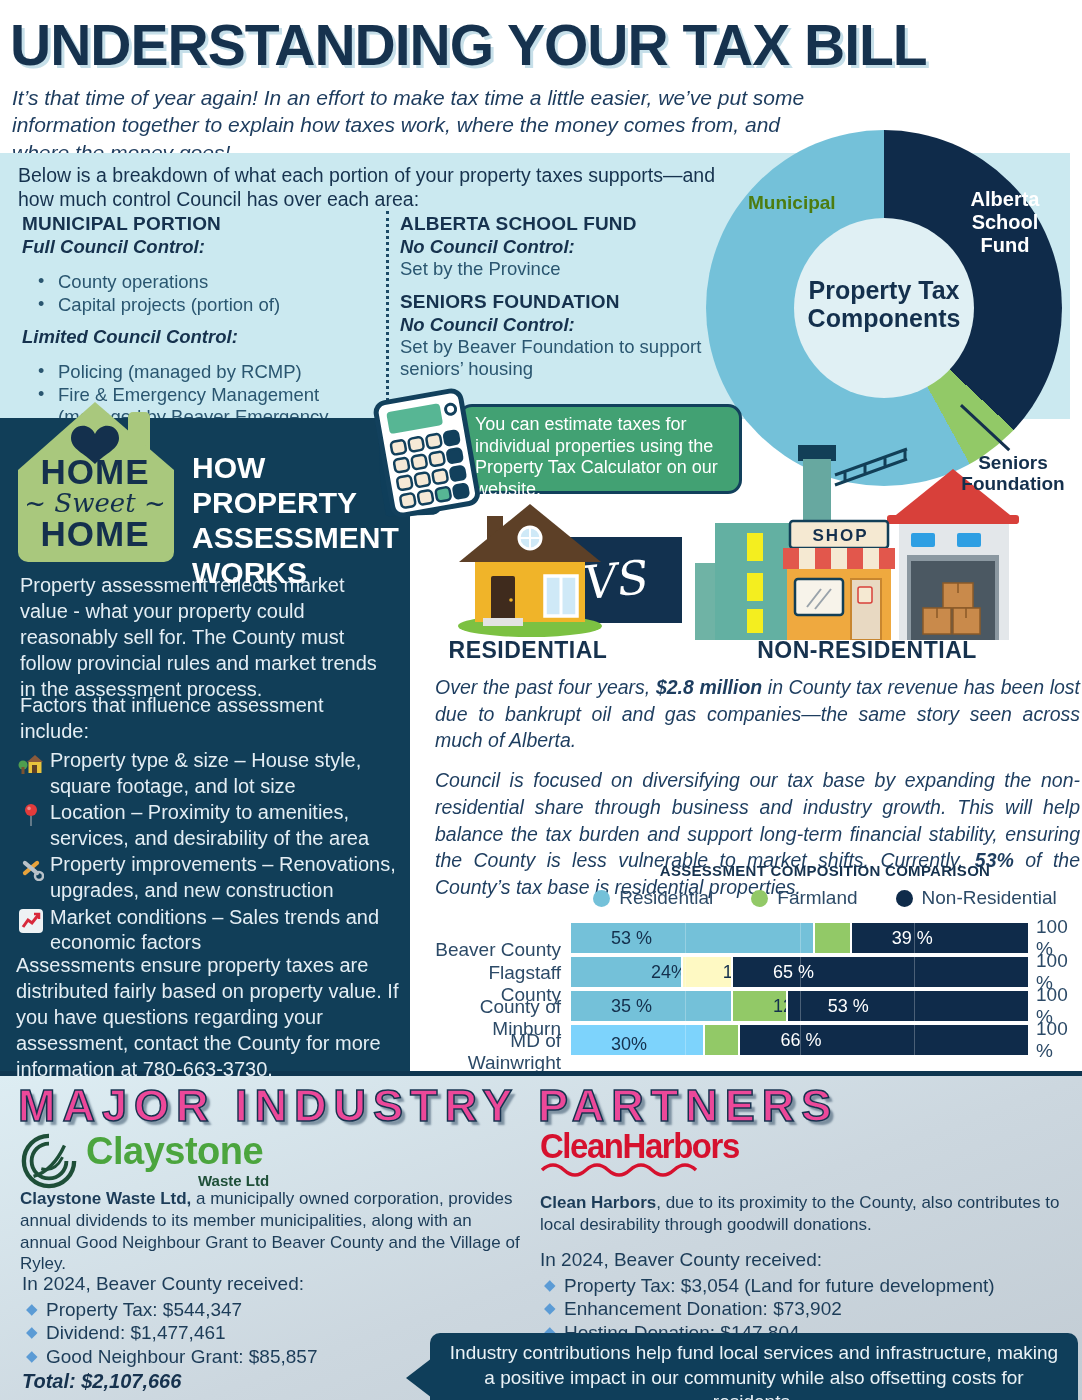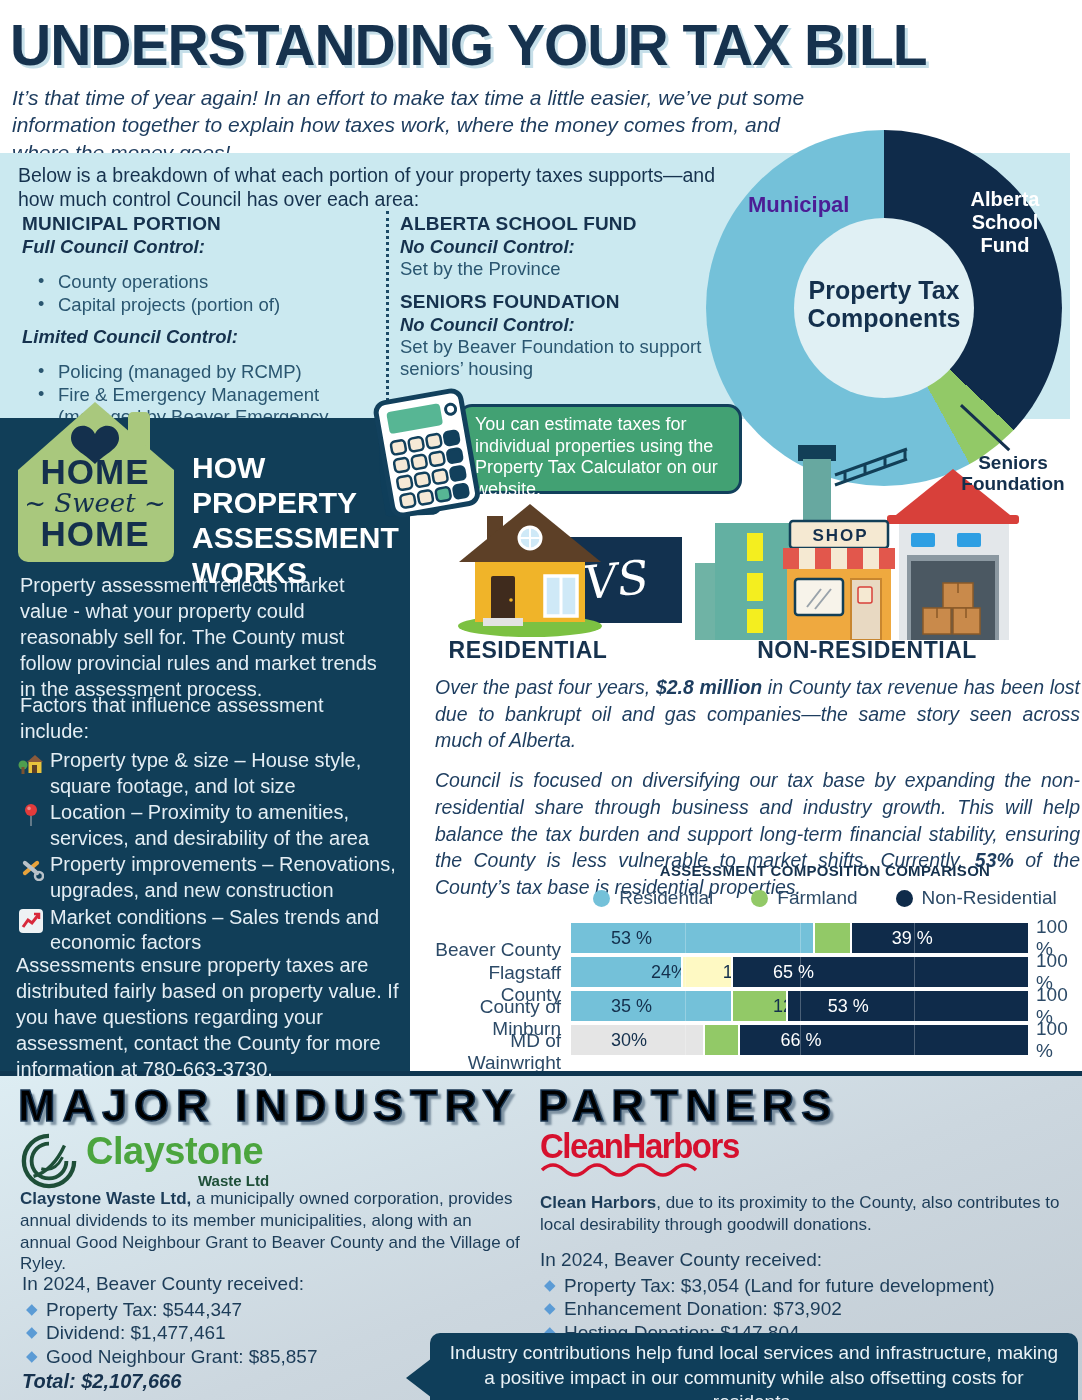--- a/index.html
+++ b/index.html
@@ -30,21 +30,21 @@
   .dots .bullet::before { content:"•"; }
   .diamonds .bullet::before { content:"◆"; color:#5b9bd5; font-size:15px; }
   .li-text { flex:1; font-size:18.5px; color:#2a5670; }
 
   
   .donut-wrap { position:absolute; left:706px; top:130px; width:356px; height:356px; z-index:4; }
   .donut { position:absolute; inset:0; border-radius:50%; }
   .donut-hole { position:absolute; left:88px; top:88px; width:180px; height:180px; border-radius:50%; background:#e0f0f4; }
   .donut-center-title { position:absolute; left:68px; top:146px; width:220px; text-align:center;
     font-size:25px; font-weight:800; color:#14304d; line-height:1.12; }
-  .donut-lbl-municipal { position:absolute; left:42px; top:62px; font-size:22px; font-weight:800; color:#4c1d95; }
+  .donut-lbl-municipal { position:absolute; left:42px; top:62px; font-size:19px; font-weight:800; color:#4d7c0f; }
   .donut-lbl-school { position:absolute; left:240px; top:58px; width:118px; text-align:center;
     font-size:20px; font-weight:800; color:#ffffff; line-height:1.15; }
   .seniors-label { position:absolute; left:938px; top:453px; width:150px; text-align:center;
     font-size:19px; font-weight:800; color:#14304d; line-height:1.1; z-index:6; }
   .seniors-line { position:absolute; left:962px; top:404px; width:66px; height:2.5px; background:#14304d;
     transform:rotate(43deg); transform-origin:0 0; z-index:6; }
 
   
   .callout-box { position:absolute; left:458px; top:404px; width:284px; height:90px; background:#42a173;
     border:3px solid #12405c; border-radius:14px; padding:7px 14px; z-index:6;
@@ -102,21 +102,21 @@
   .bar-seg + .bar-seg { border-left:2px solid #ffffff; }
   .seg-label { padding-left:7px; font-size:18px; white-space:nowrap; }
   .grid-line { position:absolute; top:0; bottom:0; width:1px; background:rgba(255,255,255,.25); }
   .bar-total { width:54px; padding-left:8px; font-size:19px; color:#2c4a67; }
 
   
   .section-rule { position:absolute; left:0; top:1071px; width:1082px; height:5px; background:#0f3650; z-index:2; }
   .partners-bg { position:absolute; left:0; top:1076px; width:1082px; height:324px;
     background:linear-gradient(160deg,#ddedf3 0%,#ccd7df 55%,#c2ccd4 100%); }
   .partners-heading { position:absolute; left:18px; top:1080px; font-size:45px; font-weight:800; letter-spacing:7px;
-    color:#000000; -webkit-text-stroke:1.5px #16324e; text-shadow:4px 4px 2px rgba(22,50,78,.45); white-space:nowrap; }
+    color:#ec4899; -webkit-text-stroke:1.5px #16324e; text-shadow:4px 4px 2px rgba(22,50,78,.45); white-space:nowrap; }
   .claystone-logo { position:absolute; left:20px; top:1132px; display:flex; align-items:flex-start; }
   .claystone-name { margin-left:8px; font-size:38px; font-weight:800; color:#4ba53e; letter-spacing:-.5px; line-height:1; }
   .claystone-sub { position:absolute; left:198px; top:1172px; font-size:15px; font-weight:700; color:#1e4f38; }
   .ch-logo { position:absolute; left:540px; top:1128px; }
   .ch-name { font-size:35px; font-weight:800; color:#d6112e; letter-spacing:-1.5px; transform:scaleX(.94); transform-origin:left; line-height:1; }
   .partner-p { position:absolute; font-size:17px; color:#1c3c58; line-height:1.28; }
   .partner-p b { font-weight:800; }
   .cs-desc { left:20px; top:1188px; width:505px; }
   .ch-desc { left:540px; top:1192px; width:540px; }
   .received { position:absolute; font-size:19px; color:#1c3c58; line-height:1.28; }
@@ -406,21 +406,21 @@
             </div>
             <div class="grid-line" style="left: 25%;"></div>
             <div class="grid-line" style="left: 50%;"></div>
             <div class="grid-line" style="left: 75%;"></div>
           </div>
           <div class="bar-total">100 %</div>
         </div>
         <div class="bar-row">
           <div class="bar-label">MD of Wainwright</div>
           <div class="bar">
-            <div class="bar-seg" style="width: 30%; background: #e5e5e5;">
+            <div class="bar-seg" style="width: 30%; background: #7dd3fc; align-items: flex-end;">
               <span class="seg-label" style="color: rgb(20, 48, 77);">30%</span>
             </div>
             <div class="bar-seg" style="width: 4%; background: rgb(146, 201, 103);"></div>
             <div class="bar-seg" style="width: 66%; background: rgb(15, 43, 74);">
               <span class="seg-label" style="color: rgb(255, 255, 255);">66 %</span>
             </div>
             <div class="grid-line" style="left: 25%;"></div>
             <div class="grid-line" style="left: 50%;"></div>
             <div class="grid-line" style="left: 75%;"></div>
           </div>

